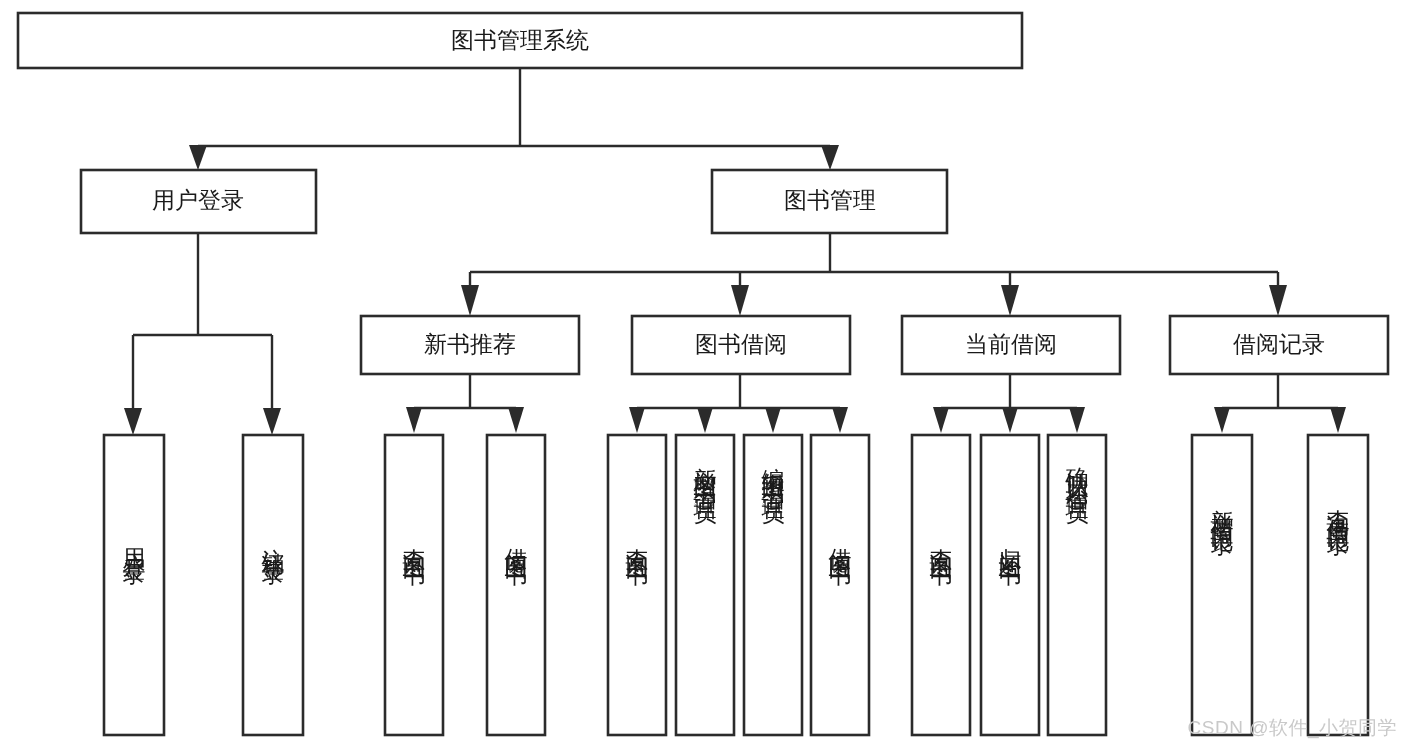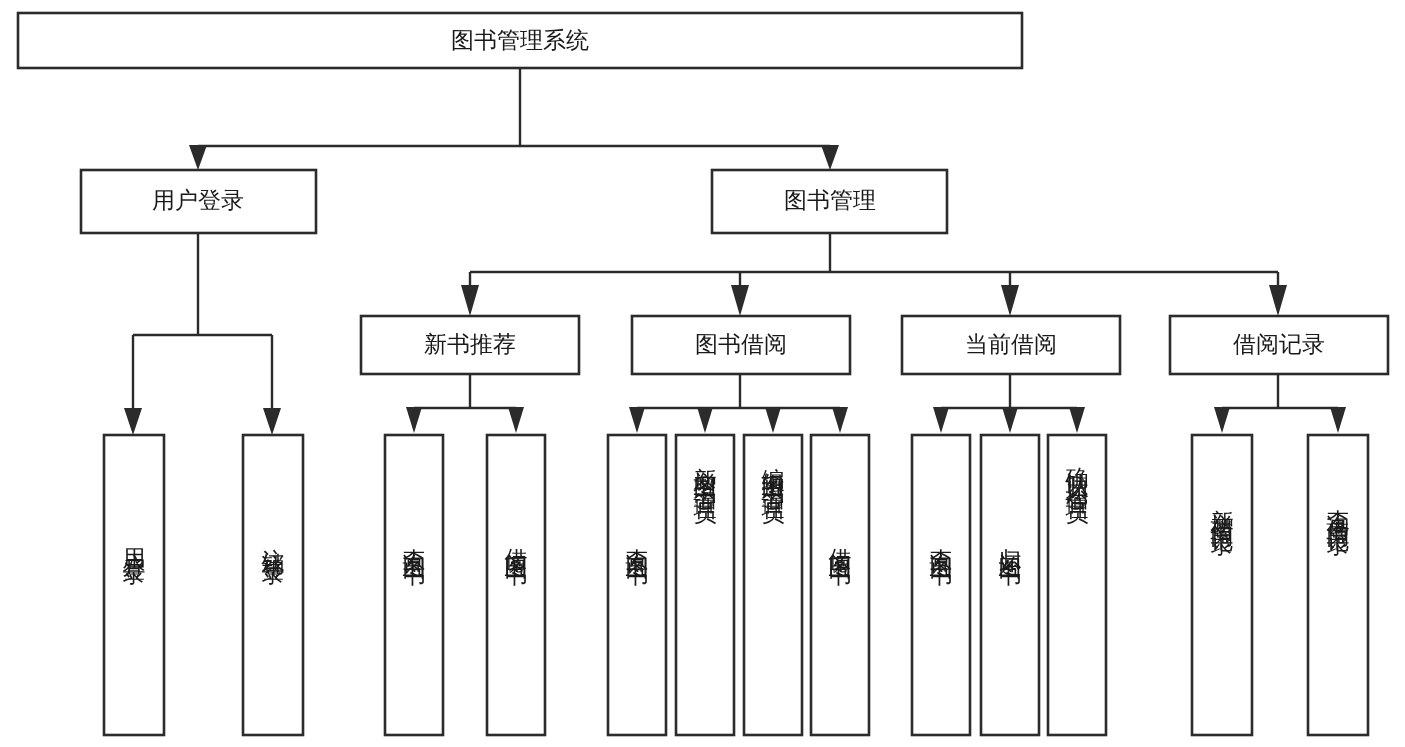--- a/index.html
+++ b/index.html
@@ -220,14 +220,15 @@
   <div class="node-label-v" style="left:744px; top:435px; width:58px; height:300px; padding-top:14px; box-sizing:border-box;">编辑图书（管理员）</div>
   <div class="node-label-v" style="left:811px; top:435px; width:58px; height:300px; padding-top:95px; box-sizing:border-box;">借阅图书</div>
 
   <div class="node-label-v" style="left:912px; top:435px; width:58px; height:300px; padding-top:95px; box-sizing:border-box;">查询图书</div>
   <div class="node-label-v" style="left:981px; top:435px; width:58px; height:300px; padding-top:95px; box-sizing:border-box;">归还图书</div>
   <div class="node-label-v" style="left:1048px; top:435px; width:58px; height:300px; padding-top:14px; box-sizing:border-box;">确认归还（管理员）</div>
 
   <div class="node-label-v" style="left:1192px; top:435px; width:60px; height:300px; padding-top:56px; box-sizing:border-box;">新增借阅记录</div>
   <div class="node-label-v" style="left:1308px; top:435px; width:60px; height:300px; padding-top:56px; box-sizing:border-box;">查询借阅记录</div>
 
+  <div class="watermark">CSDN @软件_小贺同学</div>
 
 </div>
 
 </body></html>

